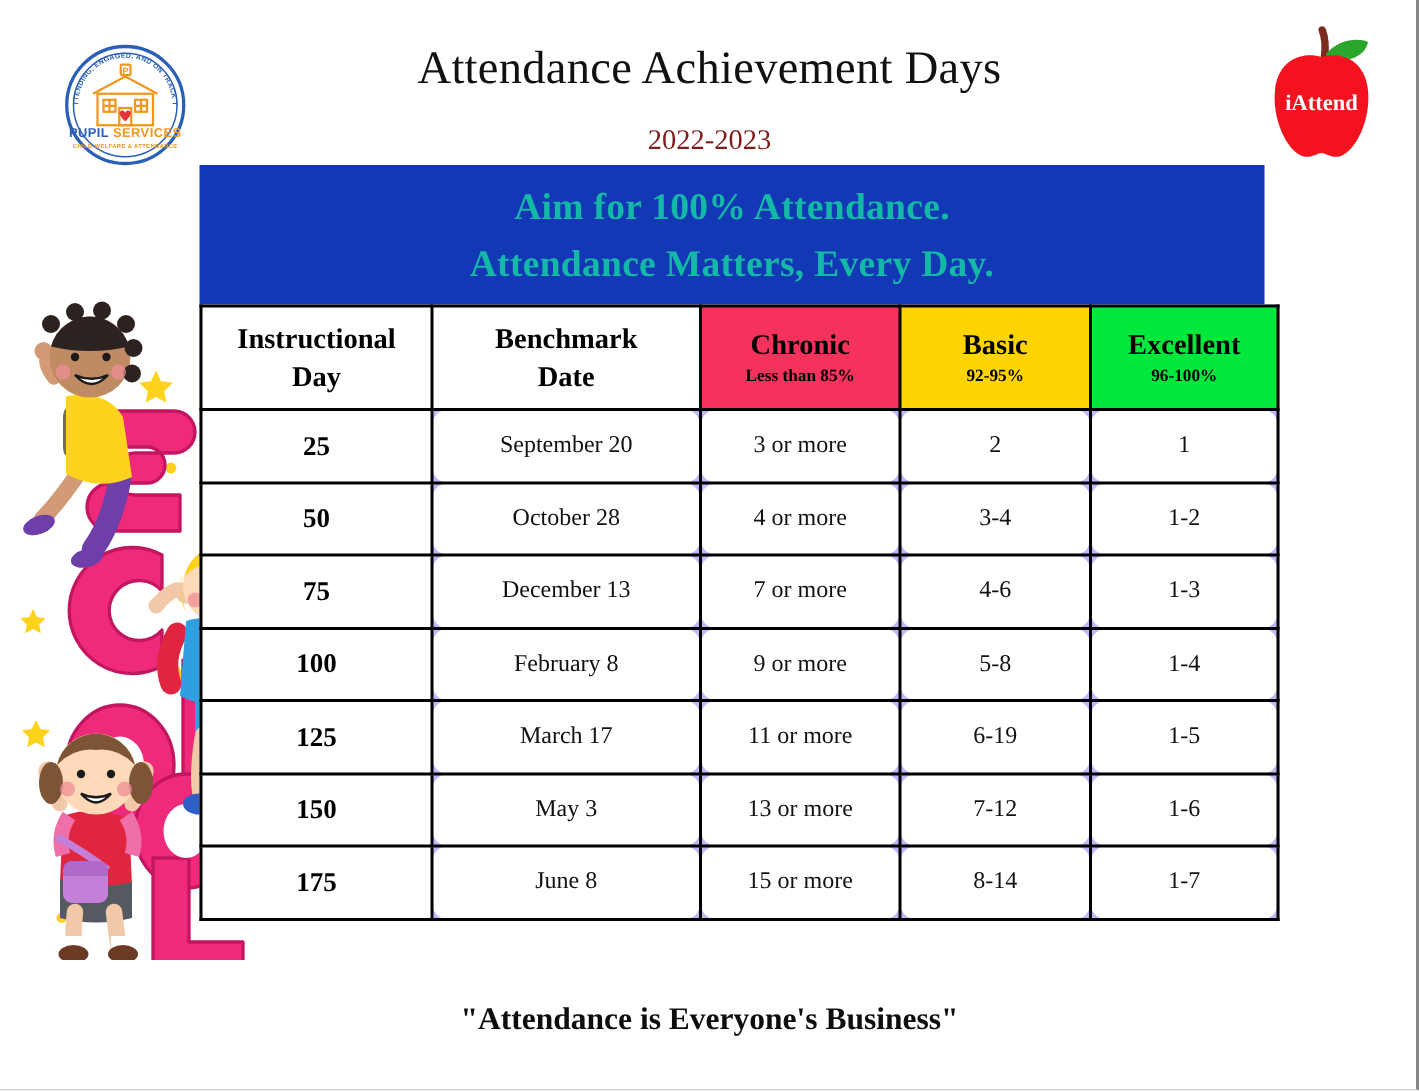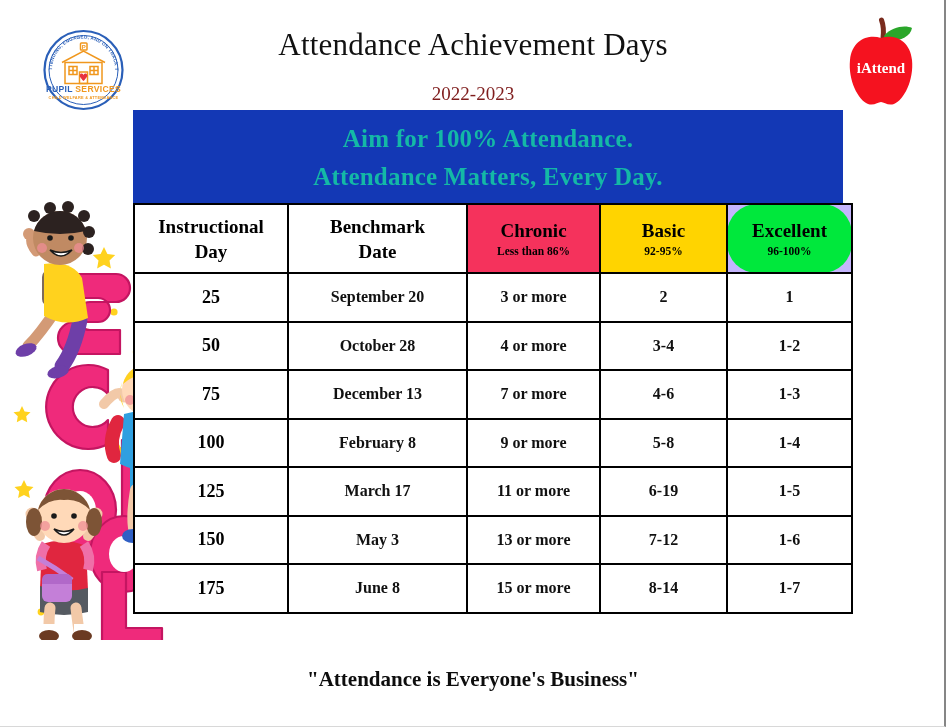--- a/index.html
+++ b/index.html
@@ -108,21 +108,21 @@
   .tbl th {
     height: 67px;
   }
   .tbl td {
     height: 46.5px;
   }
   .c1 { width: 152px; }
   .c2 { width: 177px; }
   .c3 { width: 131px; }
   .c4 { width: 125px; }
-  .c5 { width: 123px; border-radius: 30px; }
+  .c5 { width: 123px; }
 
   .hd-main {
     font-size: 19px;
     font-weight: bold;
     line-height: 25px;
     color: #000000;
     display: block;
   }
   .hd-sub {
     font-size: 11.5px;
@@ -135,22 +135,23 @@
   th.basic   { background: #ffd400; }
   th.excellent { background: #00e83c; }
 
   .cell-day {
     font-size: 18px;
     font-weight: bold;
     color: #000000;
   }
   .cell-plain {
     font-size: 16px;
-    font-weight: bold;
+    font-weight: normal;
     color: #111111;
+    border-radius: 11px;
   }
 
   
   .footer {
     position: absolute;
     left: 0; top: 667px;
     width: 946px;
     text-align: center;
     font-size: 21px;
     font-weight: bold;
@@ -332,21 +333,21 @@
         <th class="c1">
           <span class="hd-main">Instructional</span>
           <span class="hd-main">Day</span>
         </th>
         <th class="c2">
           <span class="hd-main">Benchmark</span>
           <span class="hd-main">Date</span>
         </th>
         <th class="c3 chronic">
           <span class="hd-main">Chronic</span>
-          <span class="hd-sub">Less than 86%</span>
+          <span class="hd-sub">Less than 85%</span>
         </th>
         <th class="c4 basic">
           <span class="hd-main">Basic</span>
           <span class="hd-sub">92-95%</span>
         </th>
         <th class="c5 excellent">
           <span class="hd-main">Excellent</span>
           <span class="hd-sub">96-100%</span>
         </th>
       </tr>

